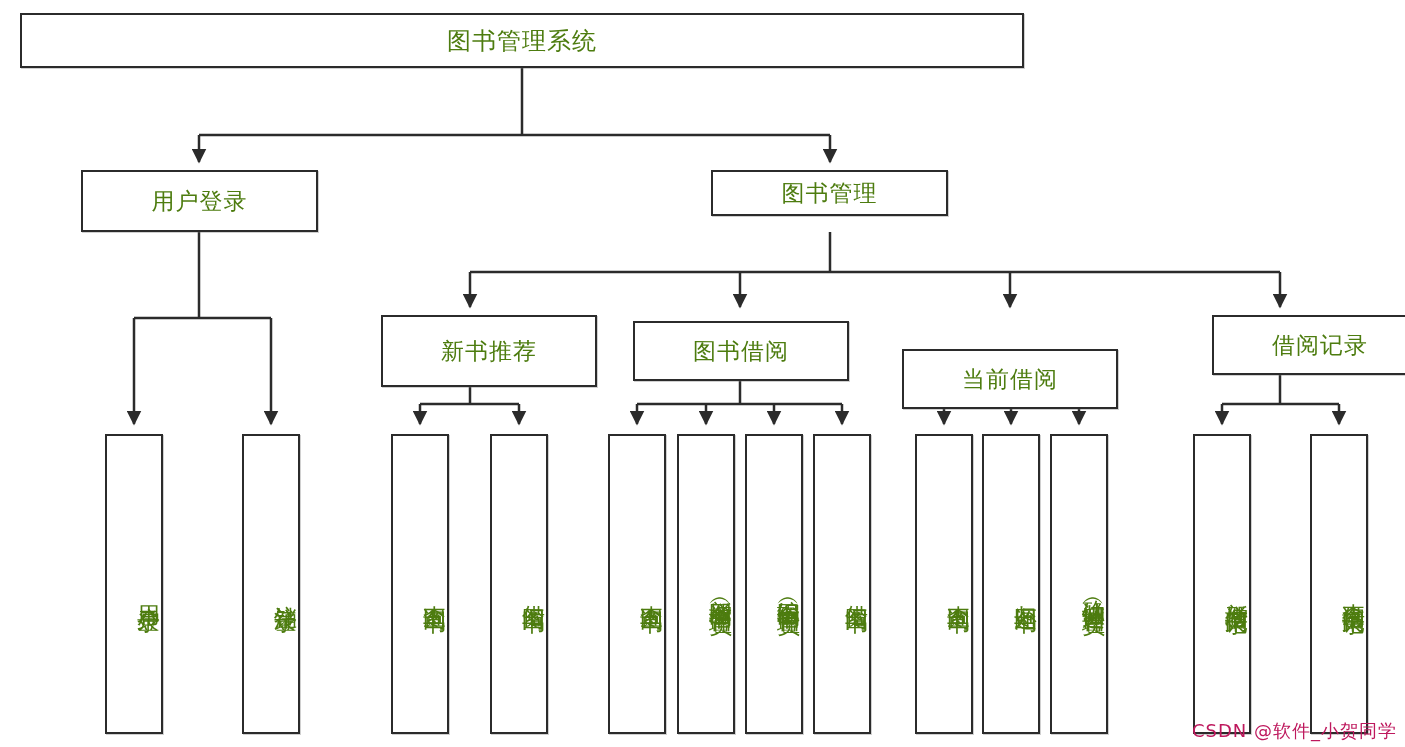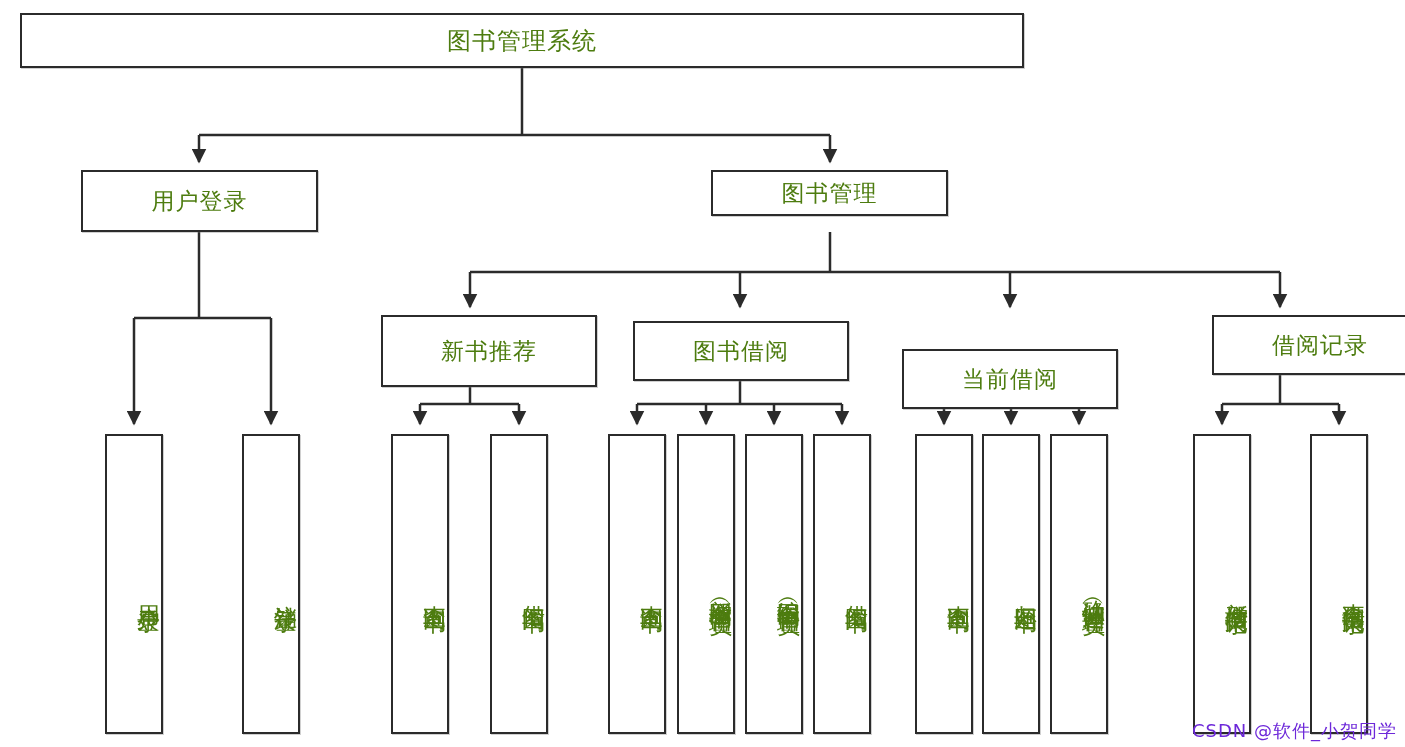--- a/index.html
+++ b/index.html
@@ -55,21 +55,21 @@
   .node.vertical > .vlabel {
     writing-mode: vertical-rl;
     text-orientation: upright;
     white-space: normal;
   }
   .watermark {
     position: absolute;
     right: 8px;
     bottom: 4px;
     font-size: 18px;
-    color: #6d28d9;
+    color: #be185d;
     letter-spacing: 1px;
     white-space: nowrap;
     pointer-events: none;
   }
 </style>
 </head>
 <body>
 
 <div id="diagram-root">
 

